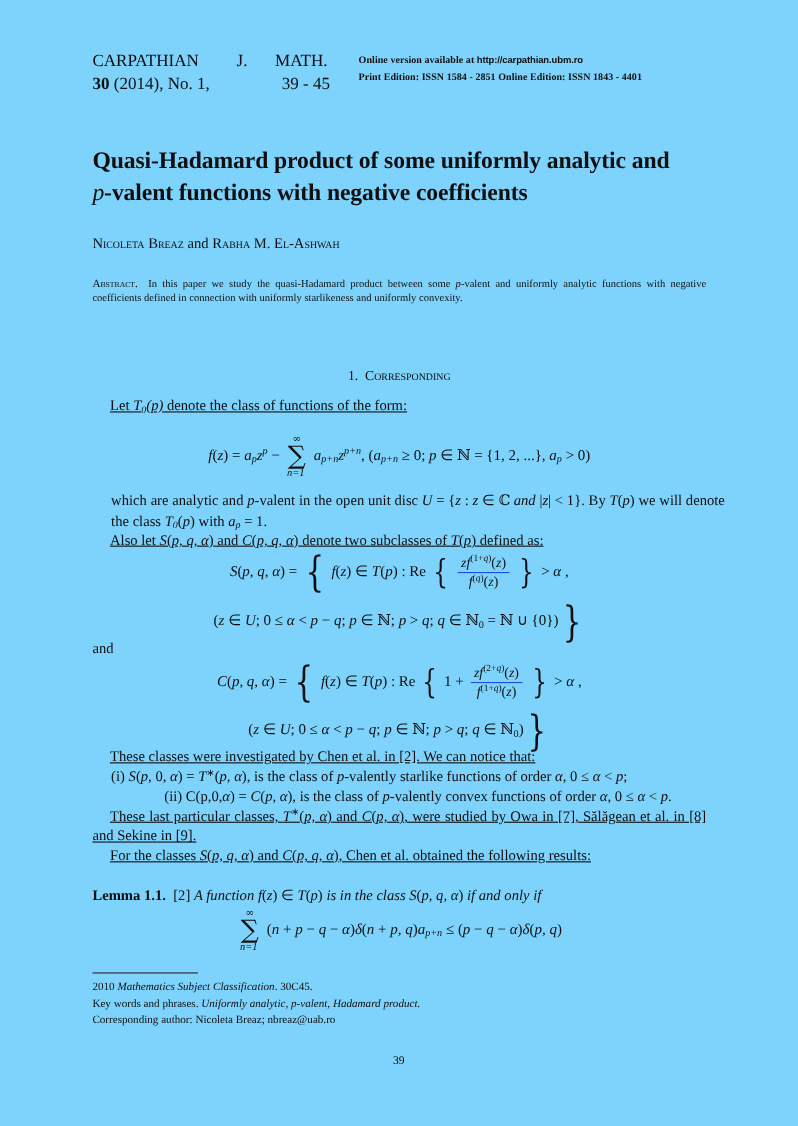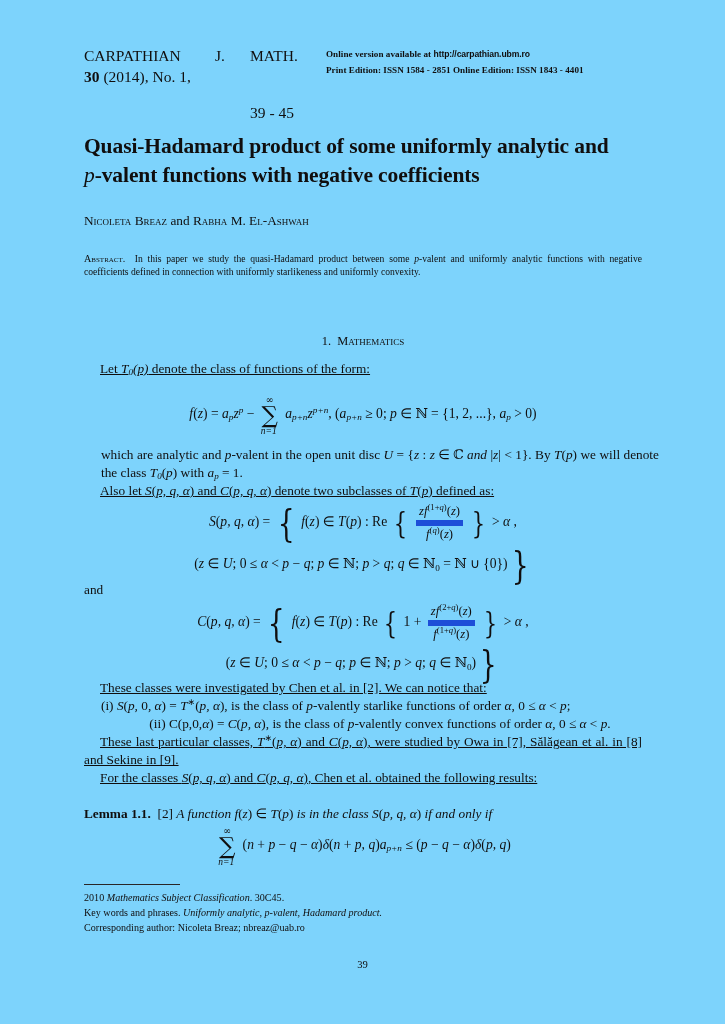--- a/index.html
+++ b/index.html
@@ -39,21 +39,21 @@
     line-height: 21px;
   }
   .jh-row {
     position: relative;
     height: 21px;
     white-space: nowrap;
   }
   .jh-c1 { position: absolute; left: 0; }
   .jh-c2 { position: absolute; left: 131px; }
   .jh-c3 { position: absolute; left: 166px; }
-  .jh-c3r { position: absolute; left: 166px; width: 56px; text-align: left; margin-top: 36px; }
+  .jh-c3r { position: absolute; left: 166px; width: 56px; text-align: center; }
   .jh-bold { font-weight: bold; }
   .jh-right {
     position: absolute;
     left: 242px;
     top: 2px;
     width: 320px;
     font-size: 9.1px;
     font-weight: bold;
     line-height: 15.5px;
     letter-spacing: 0.05px;
@@ -170,21 +170,21 @@
   }
 
   .frac {
     display: inline-block;
     vertical-align: middle;
     text-align: center;
     margin: 0 3px;
     font-size: 0.93em;
   }
   .frac .num { display: block; padding: 0 3px 1px; }
-  .frac .den { display: block; border-top: 6px solid #1d4ed8; padding: 1px 3px 0; }
+  .frac .den { display: block; border-top: 1px solid #1d4ed8; padding: 1px 3px 0; }
 
   .brace {
     display: inline-block;
     font-family: "DejaVu Serif", serif;
     font-weight: 300;
     transform: scaleX(0.7);
     vertical-align: middle;
   }
   .brace-lg { font-size: 30px; line-height: 0.8; }
   .brace-xl { font-size: 38px; line-height: 0.8; }
@@ -267,21 +267,21 @@
     <span class="sc">Nicoleta Breaz</span><span> and </span><span class="sc">Rabha M. El-Ashwah</span>
   </div>
 
   <div class="abstract">
     <span class="lbl">Abstract.</span>&nbsp;
     <span>In this paper we study the quasi-Hadamard product between some </span><span class="mi">p</span><span>-valent and uniformly analytic functions with negative coefficients defined in connection with uniformly starlikeness and uniformly convexity.</span>
   </div>
 
   <div class="section-head">
     <span>1.</span>&nbsp;
-    <span class="sc">Mathematics</span>
+    <span class="sc">Corresponding</span>
   </div>
 
   <div class="body-block indent" style="top:360px;">
     <span>Let </span><span class="mi">T<sub>0</sub>(p)</span><span> denote the class of functions of the form:</span>
   </div>
 
   <div class="eq" style="top:405px;">
     <span class="eq-inner">
       <span class="mi">f</span><span class="mr">(</span><span class="mi">z</span><span class="mr">)</span> <span class="mr">=</span>
       <span class="mi">a<sub>p</sub></span><span class="mi">z<sup>p</sup></span> <span class="mr">−</span>

